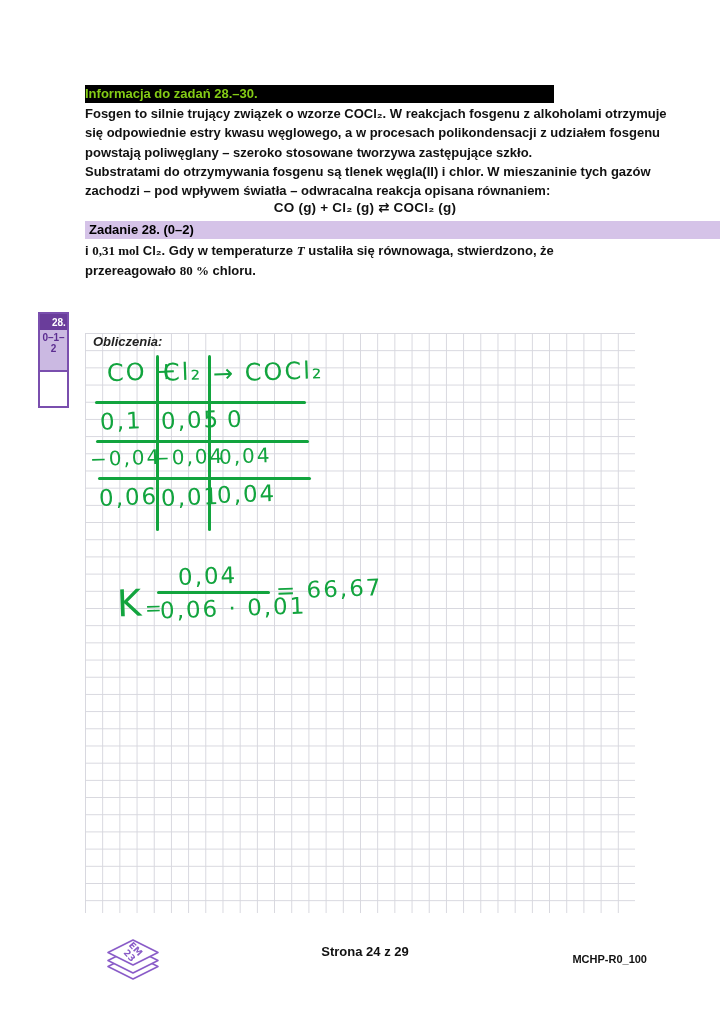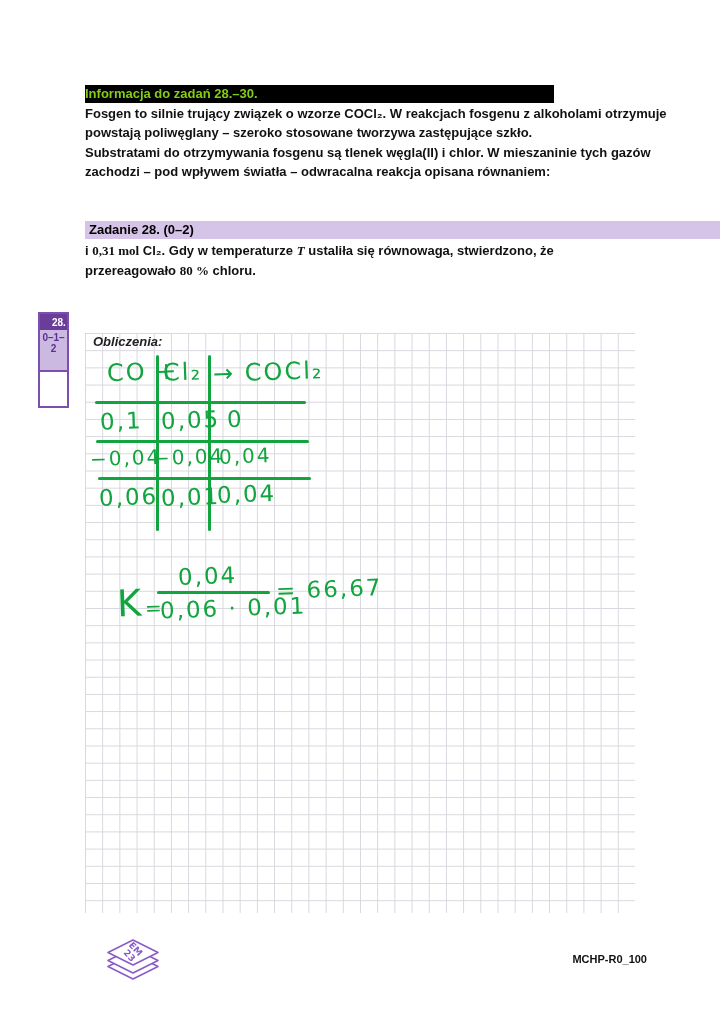--- a/index.html
+++ b/index.html
@@ -57,25 +57,27 @@
 </style>
 </head>
 <body>
 
 <div class="page">
 
   <div class="abs black-bar nowrap">Informacja do zadań 28.–30.</div>
 
   <div class="abs info-text">
     <div class="nowrap">Fosgen to silnie trujący związek o wzorze COCl₂. W reakcjach fosgenu z alkoholami otrzymuje</div>
+    <div class="nowrap">się odpowiednie estry kwasu węglowego, a w procesach polikondensacji z udziałem fosgenu</div>
     <div class="nowrap">powstają poliwęglany – szeroko stosowane tworzywa zastępujące szkło.</div>
     <div class="nowrap">Substratami do otrzymywania fosgenu są tlenek węgla(II) i chlor. W mieszaninie tych gazów</div>
     <div class="nowrap">zachodzi – pod wpływem światła – odwracalna reakcja opisana równaniem:</div>
   </div>
 
+  <div class="abs equation nowrap">CO (g) + Cl₂ (g)  ⇄  COCl₂ (g)</div>
 
   <div class="abs purple-bar nowrap">Zadanie 28. (0–2)</div>
 
   <div class="abs task-text">
     <div class="nowrap"><span>i </span><span class="math">0,31 mol</span><span> Cl₂. Gdy w temperaturze </span><span class="mathit">T</span><span> ustaliła się równowaga, stwierdzono, że</span></div>
     <div class="nowrap"><span>przereagowało </span><span class="math">80 %</span><span> chloru.</span></div>
   </div>
 
 
   <div class="abs badge">
@@ -122,15 +124,16 @@
       <polygon points="29,17 54,29.5 29,42 4,29.5"></polygon>
       <polygon points="29,11 54,23.5 29,36 4,23.5"></polygon>
       <polygon points="29,3 54,15.5 29,28 4,15.5"></polygon>
     </g>
     <g transform="rotate(47 29 15)" font-family="DejaVu Sans, sans-serif" font-size="9" font-weight="bold" fill="#8a5cc8">
       <text x="21" y="14">EM</text>
       <text x="23" y="23">23</text>
     </g>
   </svg>
 
+  <div class="abs footer-page nowrap">Strona 24 z 29</div>
   <div class="abs footer-code nowrap">MCHP-R0_100</div>
 
 </div>
 
 </body></html>

